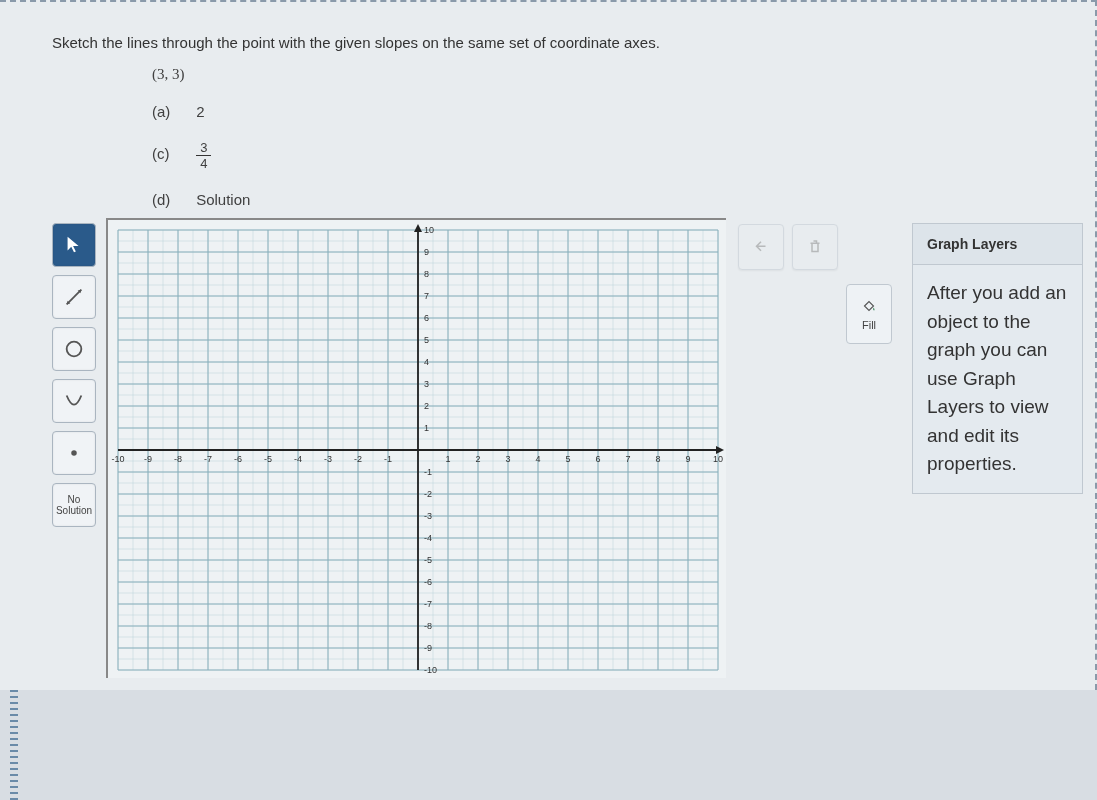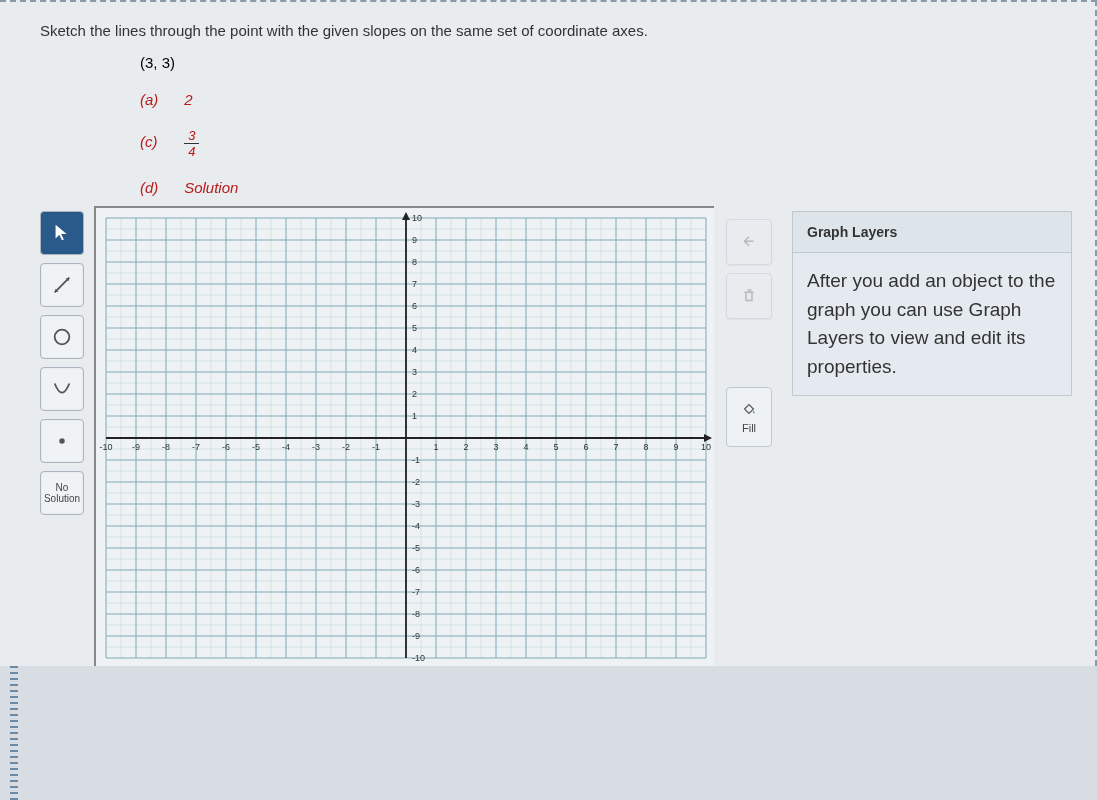--- a/index.html
+++ b/index.html
@@ -9,46 +9,46 @@
   width: 1097px;
   height: 800px;
   overflow: hidden;
   position: relative;
 }
 .content-area {
   background: #e8ecef;
   border: 2px dashed #8a9aaa;
   border-left: none;
   border-bottom: none;
-  padding: 0;
+  padding: 12px;
   position: relative;
 }
 .dotted-border {
   position: absolute;
   left: 10px;
   top: 0;
   bottom: 0;
   width: 8px;
   background: repeating-linear-gradient(to bottom, #6a8aa8 0 2px, transparent 2px 6px);
 }
 .question-text {
   padding: 20px 40px 10px 40px;
   font-size: 15px;
   color: #333;
 }
 .point-text {
   padding: 5px 0 10px 140px;
   font-size: 15px;
-  color: #000000;
+  color: #404040;
+  font-family: Liberation Serif, serif;
 }
 .option-row {
   padding: 10px 0 10px 140px;
   font-size: 15px;
-  color: #b91c1c;
-  font-style: italic;
+  color: #404040;
 }
 .option-label { display: inline-block; width: 40px; }
 .fraction {
   display: inline-flex;
   flex-direction: column;
   align-items: center;
   vertical-align: middle;
   font-size: 13px;
 }
 .fraction .num { border-bottom: 1px solid #333; padding: 0 4px; }
@@ -89,24 +89,24 @@
 .graph-canvas {
   width: 620px;
   height: 460px;
   background: #eef2f4;
   border-top: 2px solid #888;
   border-left: 2px solid #888;
   position: relative;
 }
 .right-tools {
   display: flex;
-  flex-direction: column;
+  flex-direction: row;
   gap: 8px;
   margin-left: 12px;
-  margin-top: 13px;
+  margin-top: 6px;
 }
 .right-tool-btn {
   width: 46px;
   height: 46px;
   background: #e8ecef;
   border: 1px solid #c0c8d0;
   border-radius: 4px;
   display: flex;
   flex-direction: column;
   align-items: center;

